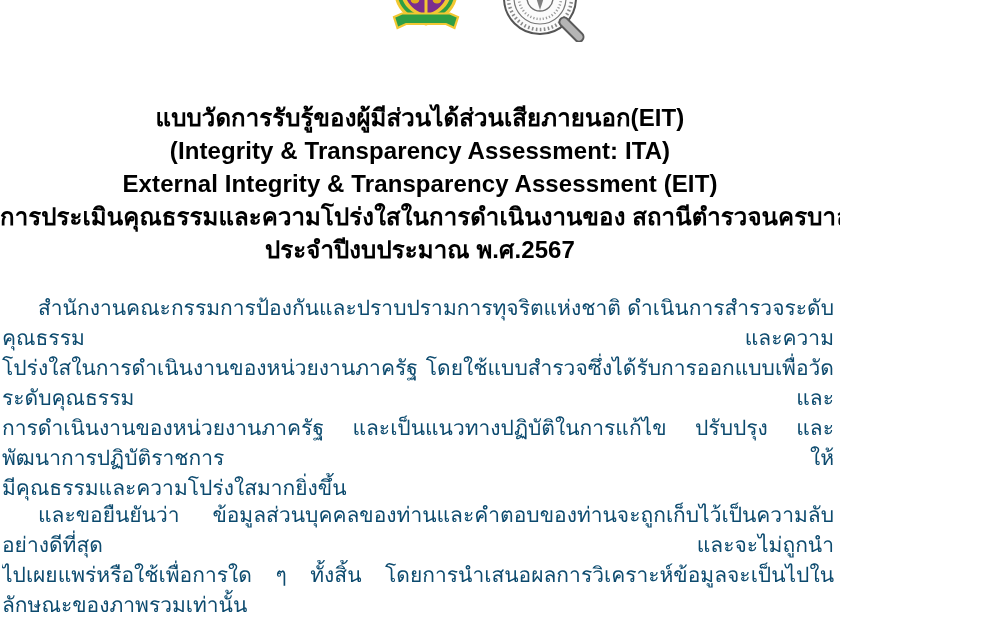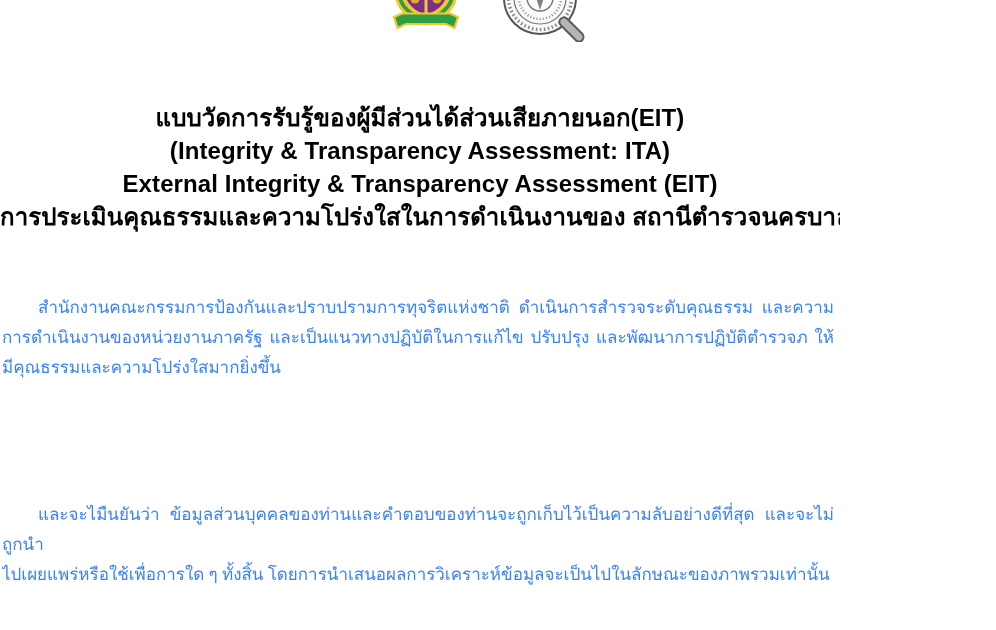--- a/index.html
+++ b/index.html
@@ -28,34 +28,34 @@
     font-size: 24px;
     line-height: 33px;
     letter-spacing: 0.1px;
   }
   .title-line { white-space: nowrap; }
 
   
   .para {
     position: absolute;
     left: 2px; right: 6px;
-    font-size: 17px;
+    font-size: 21px;
     line-height: 30px;
-    color: #3b82f6;
+    color: #0c4a6e;
   }
   .para-1 { top: 293px; }
   .para-2 { top: 500px; }
   .t-line {
     text-align: justify;
     text-align-last: justify;
     white-space: normal;
     overflow: hidden;
   }
   .t-line:first-child { text-indent: 36px; }
-  .t-line:last-child  { text-align-last: left; font-family: Liberation Serif, serif; }
+  .t-line:last-child  { text-align-last: left; }
 </style>
 </head>
 <body>
 
 <div class="page">
 
   <svg class="logo logo-left" viewBox="0 0 76 78" aria-hidden="true">
     <path d="M38 4 C28 8 16 10 8 10 L8 34 C8 50 20 60 38 66 C56 60 68 50 68 34 L68 10 C60 10 48 8 38 4 Z" fill="#2e9e44" stroke="#f2c832" stroke-width="3"></path>
     <path d="M38 9 C30 12 20 14 13 14 L13 33 C13 47 23 55 38 60.5 C53 55 63 47 63 33 L63 14 C56 14 46 12 38 9 Z" fill="#f2c832"></path>
     <path d="M38 12 C31 15 23 16.5 17 16.5 L17 33 C17 45 26 52.5 38 57 C50 52.5 59 45 59 33 L59 16.5 C53 16.5 45 15 38 12 Z" fill="#7b2e8e"></path>
@@ -77,26 +77,28 @@
     <path d="M31 50 L42 47 L53 50 L42 53 Z" fill="#8a8a8a"></path>
     <line x1="66" y1="76" x2="81" y2="91" stroke="#5a5a5a" stroke-width="11" stroke-linecap="round"></line>
     <line x1="66" y1="76" x2="81" y2="91" stroke="#b5b5b5" stroke-width="7" stroke-linecap="round"></line>
   </svg>
 
   <header class="title-block">
       <div class="title-line">แบบวัดการรับรู้ของผู้มีส่วนได้ส่วนเสียภายนอก(EIT)</div>
       <div class="title-line">(Integrity &amp; Transparency Assessment: ITA)</div>
       <div class="title-line">External Integrity &amp; Transparency Assessment (EIT)</div>
       <div class="title-line">การประเมินคุณธรรมและความโปร่งใสในการดำเนินงานของ สถานีตำรวจนครบาล/สถานีตำรวจภูธร</div>
+      <div class="title-line">ประจำปีงบประมาณ พ.ศ.2567</div>
     </header>
 
   <section class="para para-1">
       <div class="t-line">สำนักงานคณะกรรมการป้องกันและปราบปรามการทุจริตแห่งชาติ ดำเนินการสำรวจระดับคุณธรรม และความ</div>
-      <div class="t-line">การดำเนินงานของหน่วยงานภาครัฐ และเป็นแนวทางปฏิบัติในการแก้ไข ปรับปรุง และพัฒนาการปฏิบัติตำรวจภ ให้</div>
+      <div class="t-line">โปร่งใสในการดำเนินงานของหน่วยงานภาครัฐ โดยใช้แบบสำรวจซึ่งได้รับการออกแบบเพื่อวัดระดับคุณธรรม และ</div>
+      <div class="t-line">การดำเนินงานของหน่วยงานภาครัฐ และเป็นแนวทางปฏิบัติในการแก้ไข ปรับปรุง และพัฒนาการปฏิบัติราชการ ให้</div>
       <div class="t-line">มีคุณธรรมและความโปร่งใสมากยิ่งขึ้น</div>
     </section>
 
   <section class="para para-2">
-      <div class="t-line">และจะไมืนยันว่า ข้อมูลส่วนบุคคลของท่านและคำตอบของท่านจะถูกเก็บไว้เป็นความลับอย่างดีที่สุด และจะไม่ถูกนำ</div>
+      <div class="t-line">และขอยืนยันว่า ข้อมูลส่วนบุคคลของท่านและคำตอบของท่านจะถูกเก็บไว้เป็นความลับอย่างดีที่สุด และจะไม่ถูกนำ</div>
       <div class="t-line">ไปเผยแพร่หรือใช้เพื่อการใด ๆ ทั้งสิ้น โดยการนำเสนอผลการวิเคราะห์ข้อมูลจะเป็นไปในลักษณะของภาพรวมเท่านั้น</div>
     </section>
 
 </div>
 
 </body></html>

